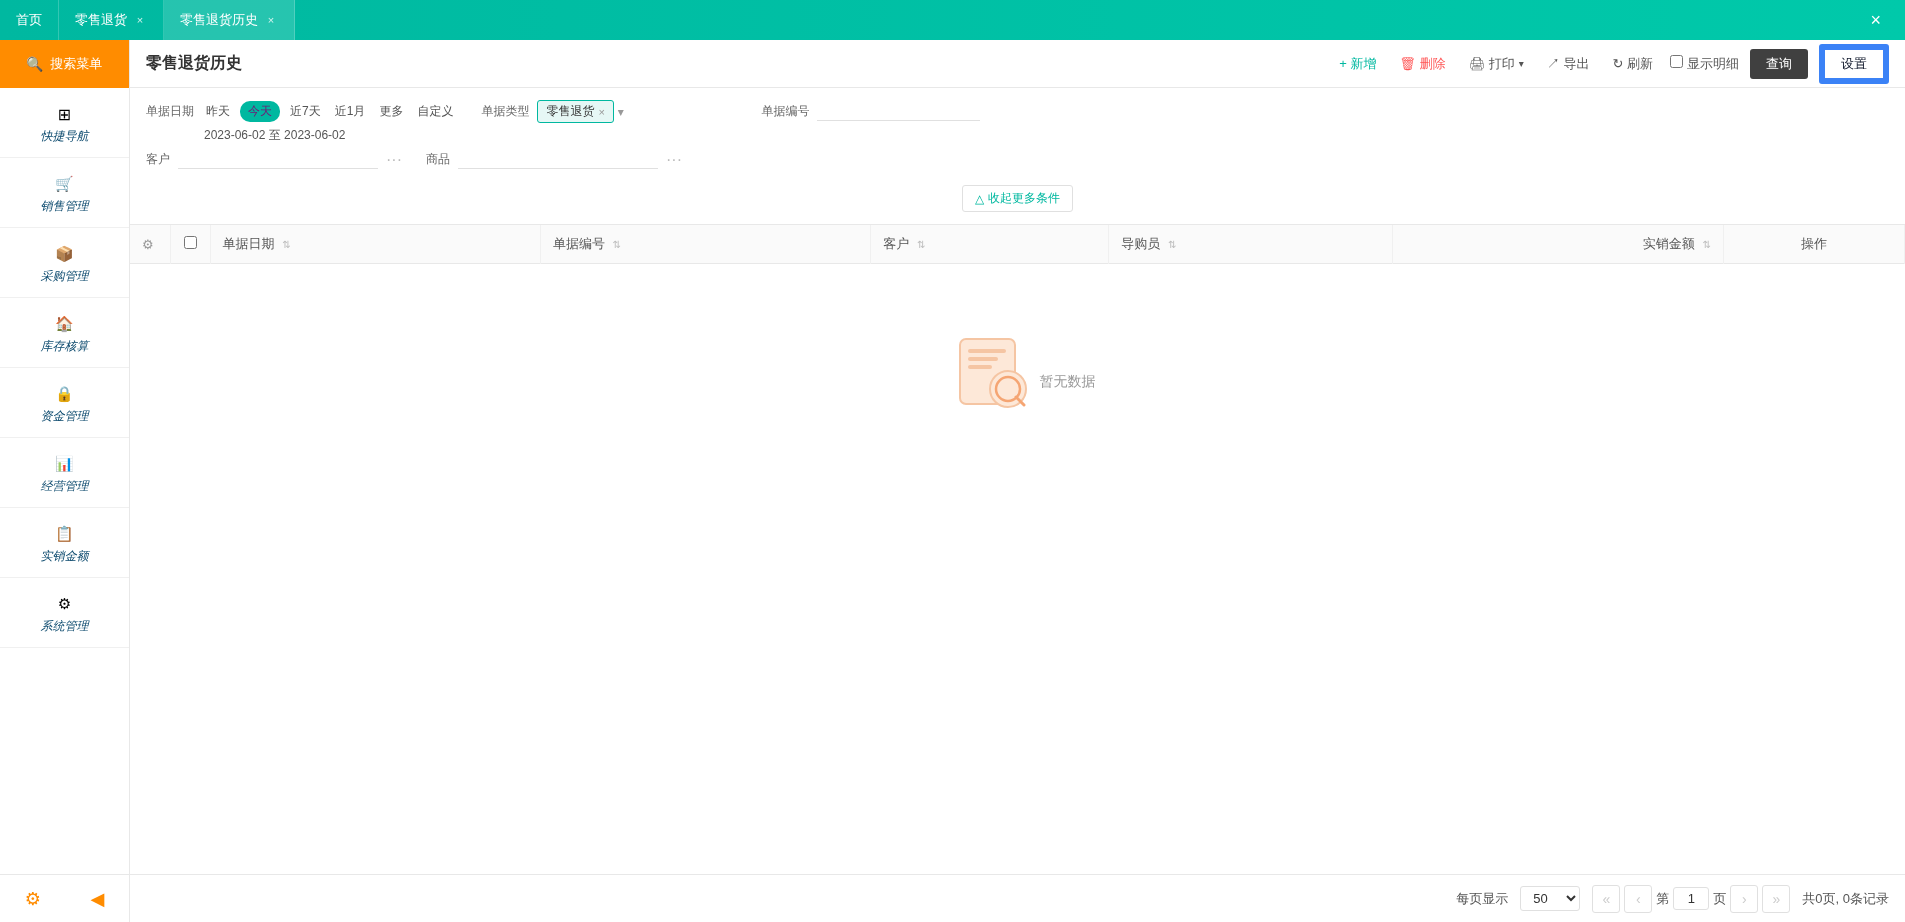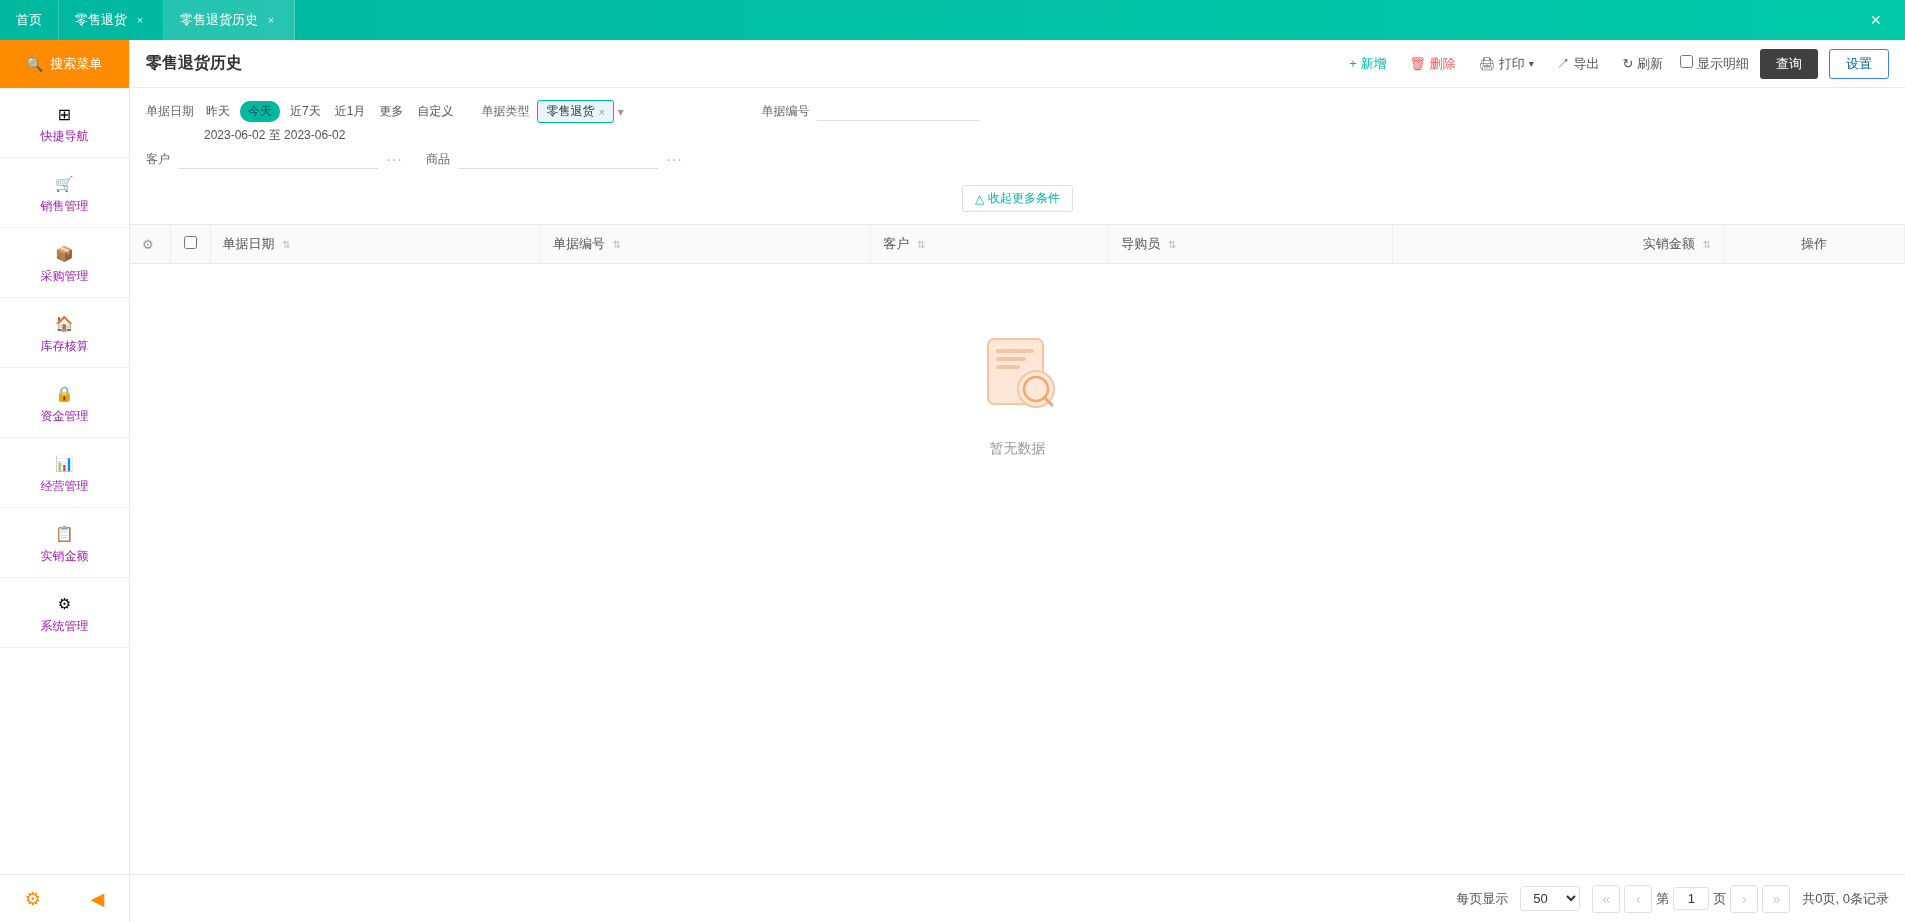--- a/index.html
+++ b/index.html
@@ -101,22 +101,23 @@
     .sidebar-item .icon {
       width: 20px;
       height: 20px;
       display: flex;
       align-items: center;
       justify-content: center;
       font-size: 16px;
     }
     .sidebar-item .label {
       font-size: 12px;
-      color: #a21caf;
+      color: #0c4a6e;
       text-align: center;
+      font-style: italic;
     }
     .sidebar-bottom {
       height: 48px;
       display: flex;
       align-items: center;
       justify-content: space-around;
       border-top: 1px solid #e8e8e8;
     }
     .sidebar-bottom-icon {
       cursor: pointer;
@@ -169,22 +170,22 @@
     .btn-query {
       background: #404040;
       color: #fff;
       padding: 6px 16px;
       border-radius: 3px;
       cursor: pointer;
       font-size: 13px;
     }
     .btn-settings {
       background: #fff;
-      color: #0369a1;
-      border: 1px solid #3b82f6;
+      color: #0f172a;
+      border: 6px solid #3b82f6;
       padding: 5px 16px;
       border-radius: 3px;
       cursor: pointer;
       font-size: 13px;
     }
     .show-detail-cb {
       display: flex;
       align-items: flex-start;
       gap: 4px;
       font-size: 13px;
@@ -221,21 +222,21 @@
     }
     .date-option {
       font-size: 12px;
       color: #555;
       cursor: pointer;
       padding: 2px 4px;
       border-radius: 3px;
     }
     .date-option.active {
       background: #00b8a0;
-      color: #0c4a6e;
+      color: #701a75;
       border-radius: 10px;
       padding: 2px 8px;
     }
     .filter-date-range {
       font-size: 12px;
       color: #555;
     }
     .filter-select-wrapper {
       display: flex;
       align-items: center;
@@ -331,21 +332,21 @@
       margin-left: 4px;
     }
     th.checkbox-col { width: 40px; text-align: center; }
     th.action-col { text-align: center; }
     .th-amount { text-align: right; }
     .checkbox-input { cursor: pointer; }
 
     
     .empty-state {
       display: flex;
-      flex-direction: column;
+      flex-direction: row;
       align-items: center;
       justify-content: center;
       flex: 1;
       padding: 60px 0;
     }
     .empty-icon {
       width: 100px;
       height: 100px;
       margin-bottom: 16px;
     }

